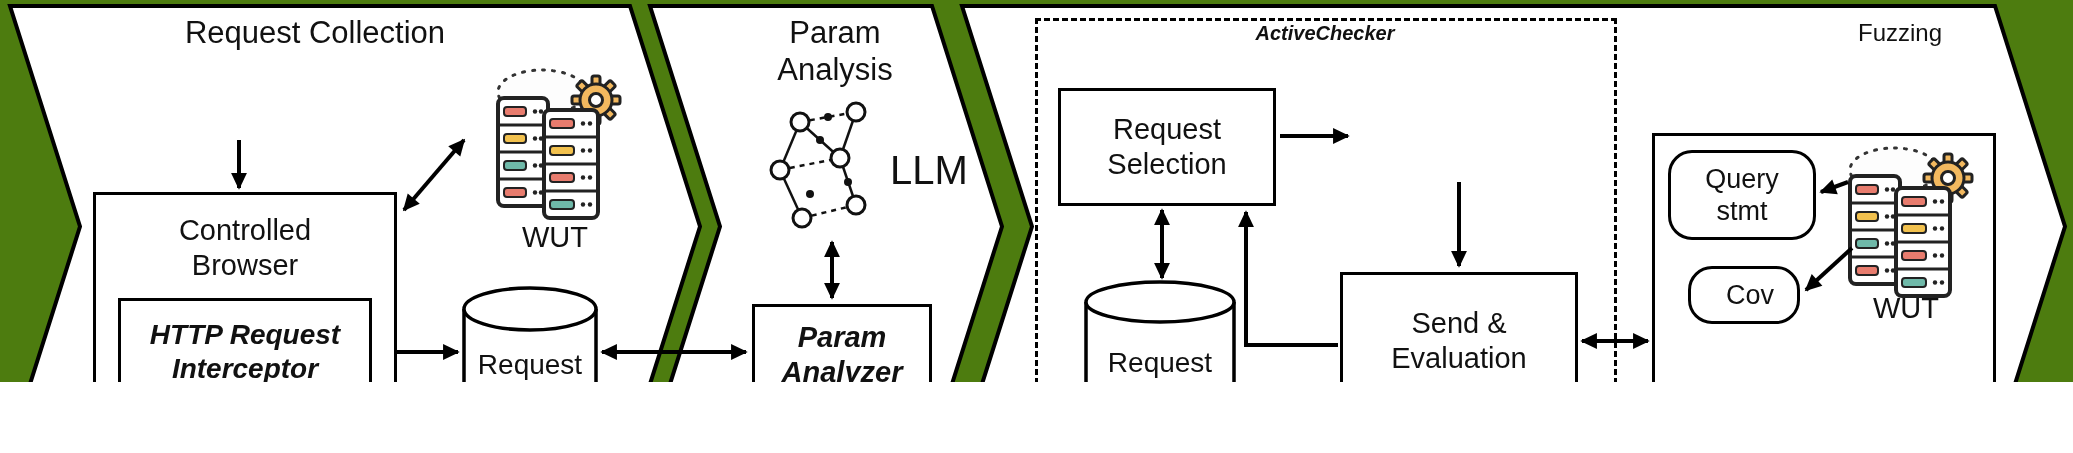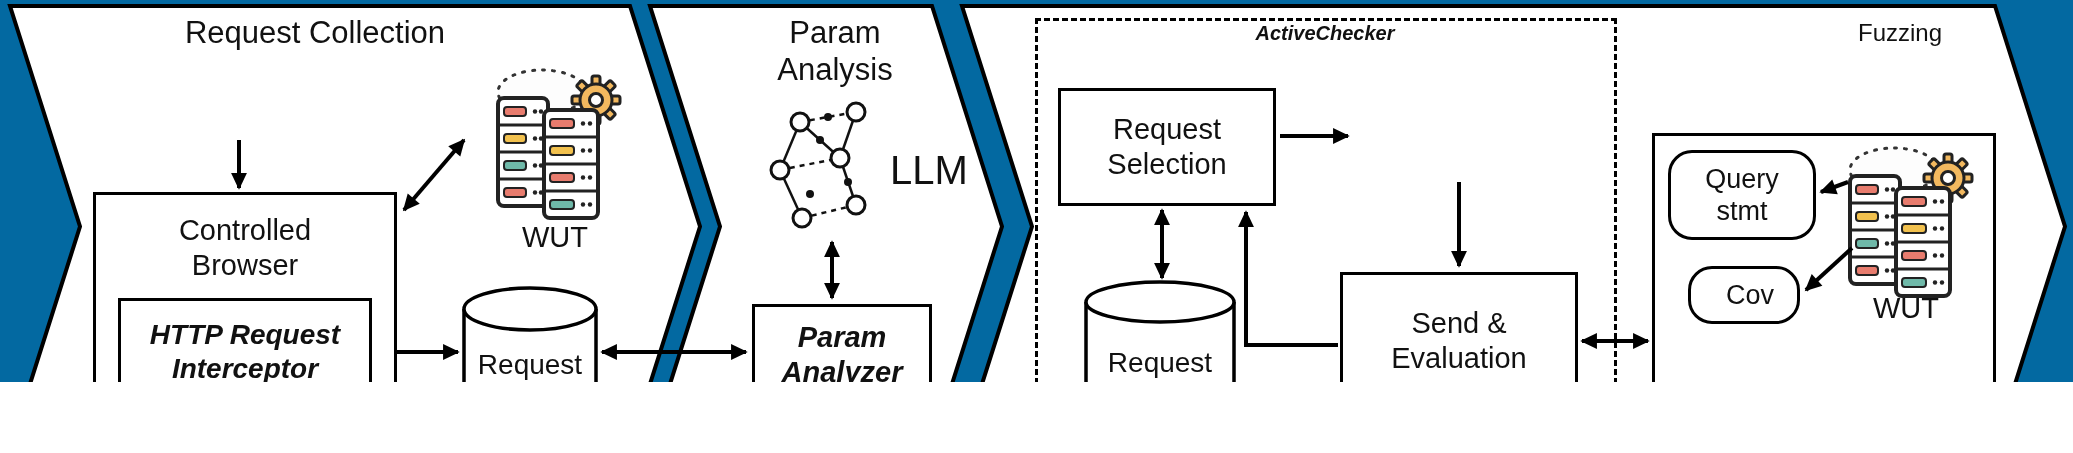--- a/index.html
+++ b/index.html
@@ -1,18 +1,18 @@
 <!DOCTYPE html>
 <html><head>
 <meta charset="utf-8">
 <style>
   * { margin:0; padding:0; box-sizing:border-box; }
   html,body { background:#ffffff; }
   body { font-family:"Liberation Sans", sans-serif; color:#111; }
-  .canvas { position:relative; width:2073px; height:382px; background:#0369a1; overflow:hidden; }
+  .canvas { position:relative; width:2073px; height:382px; background:#4d7c0f; overflow:hidden; }
   svg.shapes { position:absolute; left:0; top:0; width:2073px; height:453px; z-index:1; }
   .lbl {
     position:absolute; z-index:2; display:flex; align-items:center; justify-content:center;
     text-align:center; white-space:pre-line; line-height:1.2; color:#111;
   }
   .box {
     position:absolute; z-index:2; border:3px solid #000; background:#fff;
     display:flex; align-items:center; justify-content:center; text-align:center;
     white-space:pre-line; line-height:1.2; color:#111;
   }

